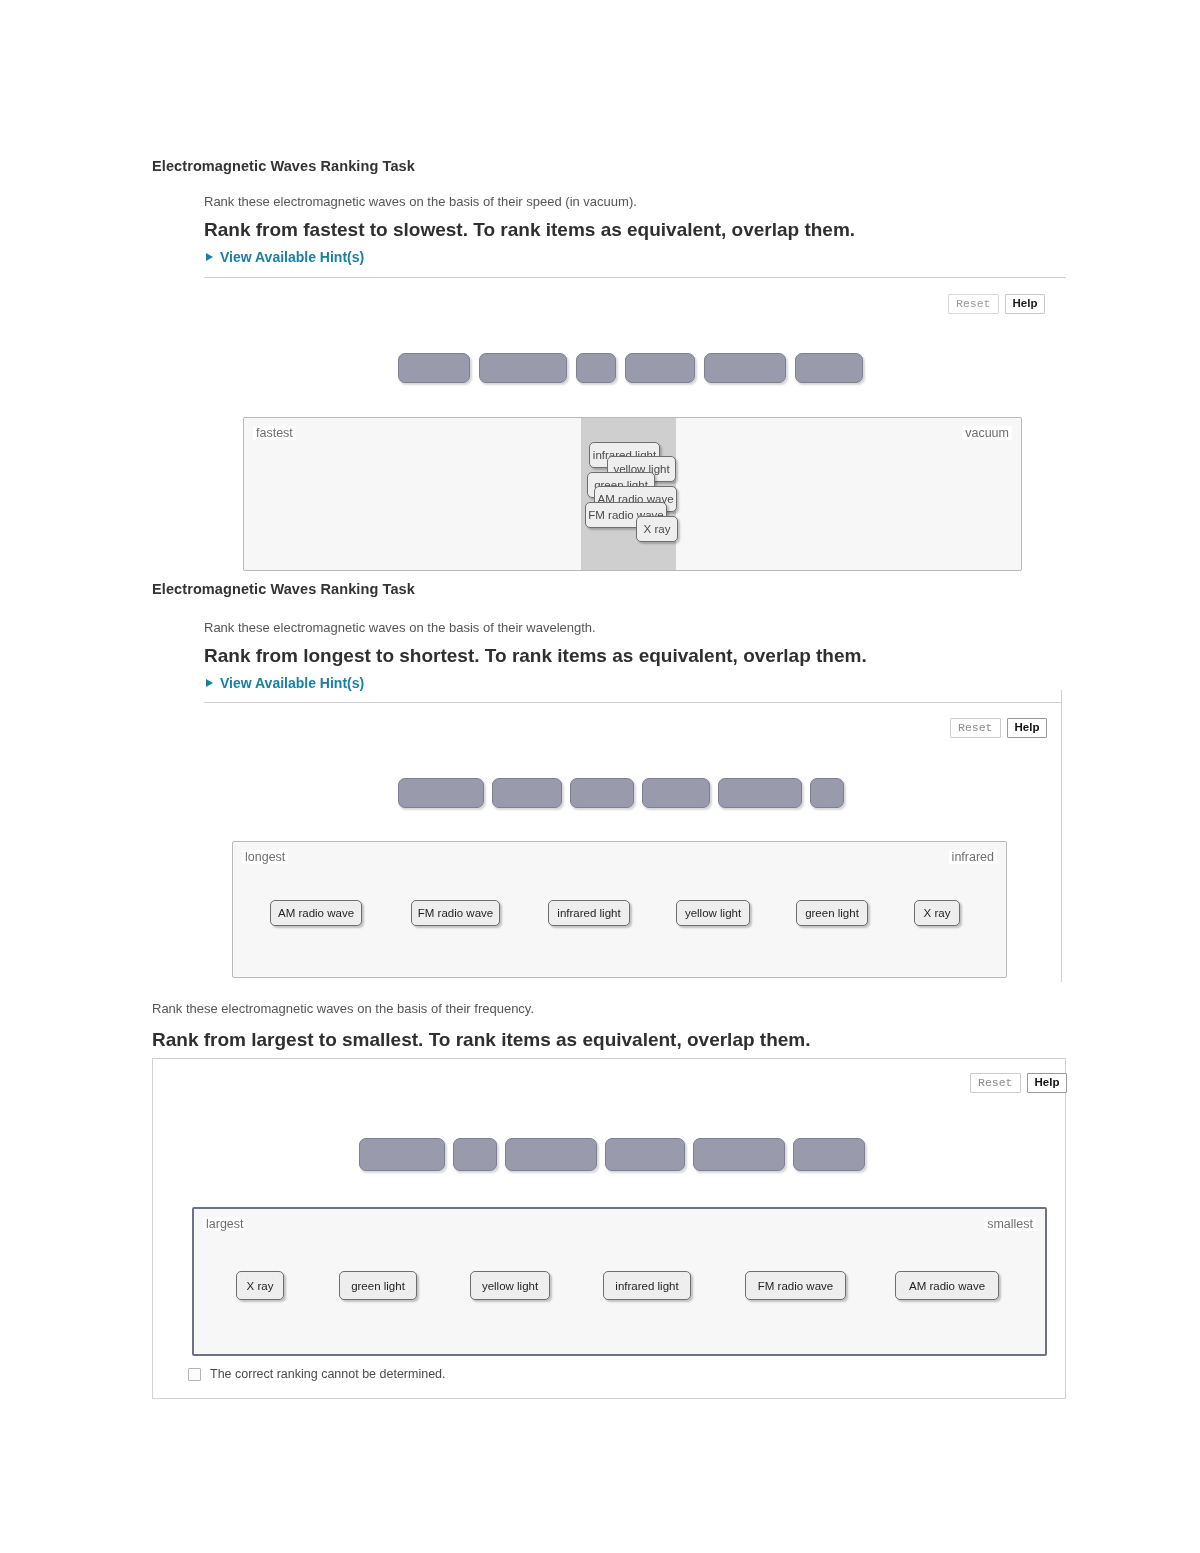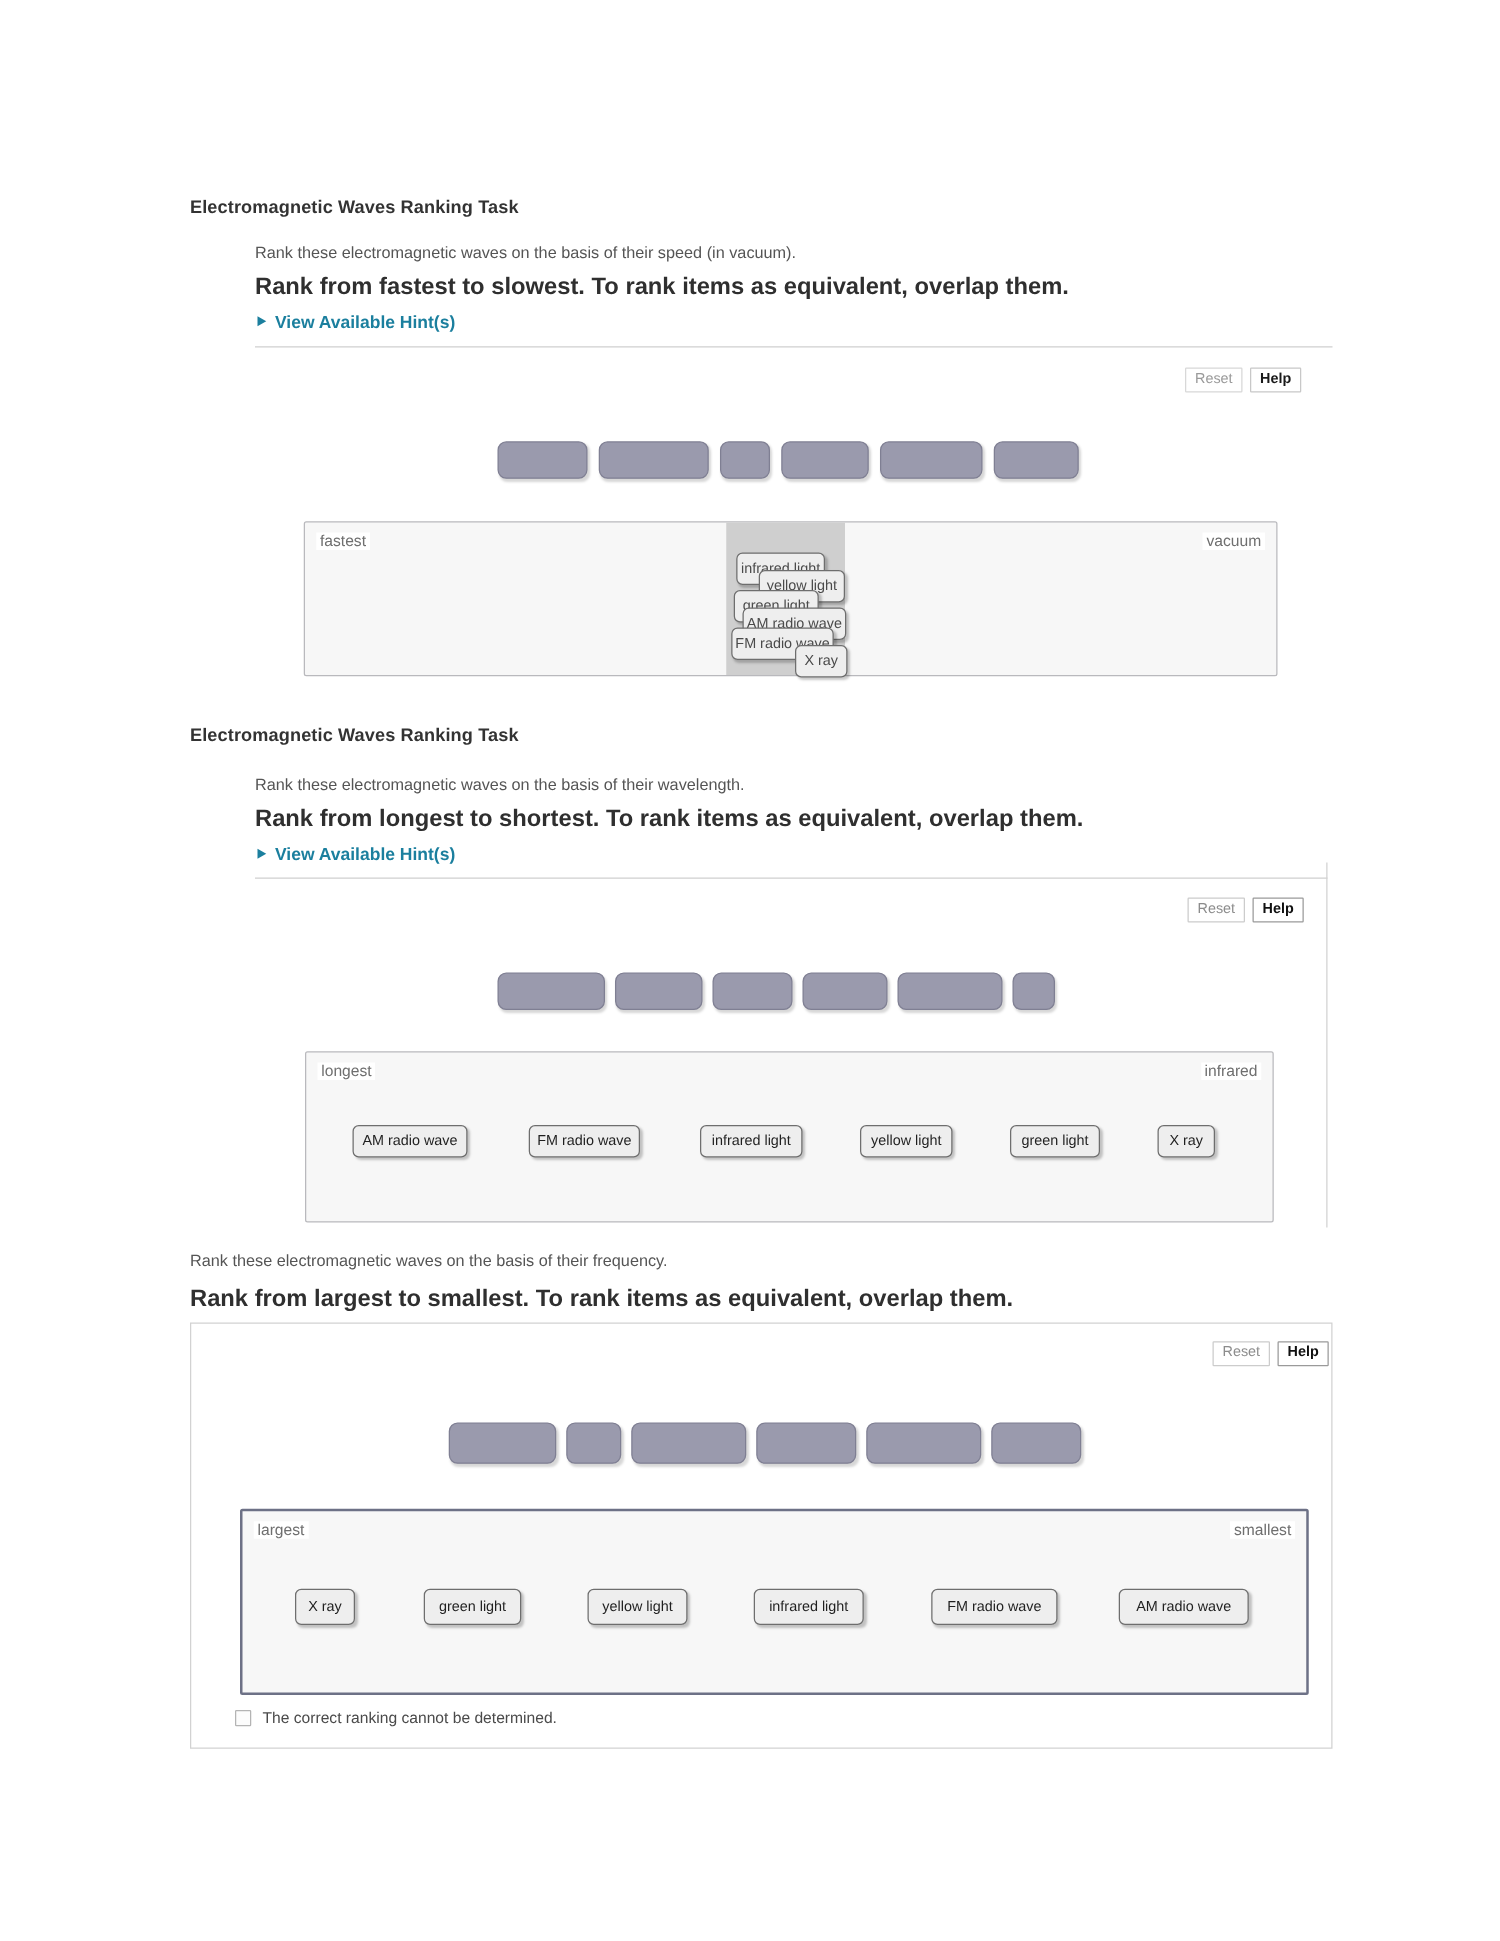--- a/index.html
+++ b/index.html
@@ -83,21 +83,21 @@
   .mini-btn {
     border: 1px solid #bdbdbd;
     background: #ffffff;
     font-size: 11.5px;
     padding: 2px 7px 3px 7px;
     line-height: 1.15;
     white-space: nowrap;
     cursor: pointer;
     border-radius: 1px;
   }
-  .mini-btn.reset { color: #8c8c8c; border-color: #cccccc; }
+  .mini-btn.reset { color: #8c8c8c; border-color: #cccccc; font-family: Liberation Mono, monospace; }
   .mini-btn.help  { color: #111111; font-weight: bold; border-color: #9a9a9a; }
   .mini-btn.faint { border-color: #d8d8d8; color: #9a9a9a; }
   .mini-btn.faint.help { color: #1a1a1a; border-color: #c8c8c8; }
 
   
   .pill-row { position: absolute; display: flex; align-items: flex-start; }
   .pill {
     background: #9a9aad;
     border: 1px solid #7f7f93;
     border-radius: 7px;
@@ -190,21 +190,21 @@
 
   <div class="pill-row" style="left:398px; top:353px; gap:9px;">
     <div class="pill" style="width:72px;"></div>
     <div class="pill" style="width:88px;"></div>
     <div class="pill" style="width:40px;"></div>
     <div class="pill" style="width:70px;"></div>
     <div class="pill" style="width:82px;"></div>
     <div class="pill" style="width:68px;"></div>
   </div>
 
-  <div class="bin" style="left:243px; top:417px; width:779px; height:124px;">
+  <div class="bin" style="left:243px; top:417px; width:779px; height:154px;">
     <div class="bin-highlight" style="left:337px; width:95px;"></div>
     <div class="bin-label left">fastest</div>
     <div class="bin-label right">vacuum</div>
 
     <div class="chip blur" style="left:345px; top:24px; width:71px;">infrared light</div>
     <div class="chip blur" style="left:363px; top:38px; width:69px;">yellow light</div>
     <div class="chip blur" style="left:343px; top:54px; width:68px;">green light</div>
     <div class="chip blur" style="left:350px; top:68px; width:83px;">AM radio wave</div>
     <div class="chip blur" style="left:341px; top:84px; width:82px;">FM radio wave</div>
     <div class="chip blur" style="left:392px; top:98px; width:42px;">X ray</div>
@@ -227,21 +227,21 @@
 
   <div class="pill-row" style="left:398px; top:778px; gap:8px;">
     <div class="pill" style="width:86px;"></div>
     <div class="pill" style="width:70px;"></div>
     <div class="pill" style="width:64px;"></div>
     <div class="pill" style="width:68px;"></div>
     <div class="pill" style="width:84px;"></div>
     <div class="pill" style="width:34px;"></div>
   </div>
 
-  <div class="bin" style="left:244px; top:841px; width:775px; height:137px;">
+  <div class="bin" style="left:232px; top:841px; width:775px; height:137px;">
     <div class="bin-label left">longest</div>
     <div class="bin-label right">infrared</div>
 
     <div class="chip" style="left:37px; top:58px; width:92px;">AM radio wave</div>
     <div class="chip" style="left:178px; top:58px; width:89px;">FM radio wave</div>
     <div class="chip" style="left:315px; top:58px; width:82px;">infrared light</div>
     <div class="chip" style="left:443px; top:58px; width:74px;">yellow light</div>
     <div class="chip" style="left:563px; top:58px; width:72px;">green light</div>
     <div class="chip" style="left:681px; top:58px; width:46px;">X ray</div>
   </div>

